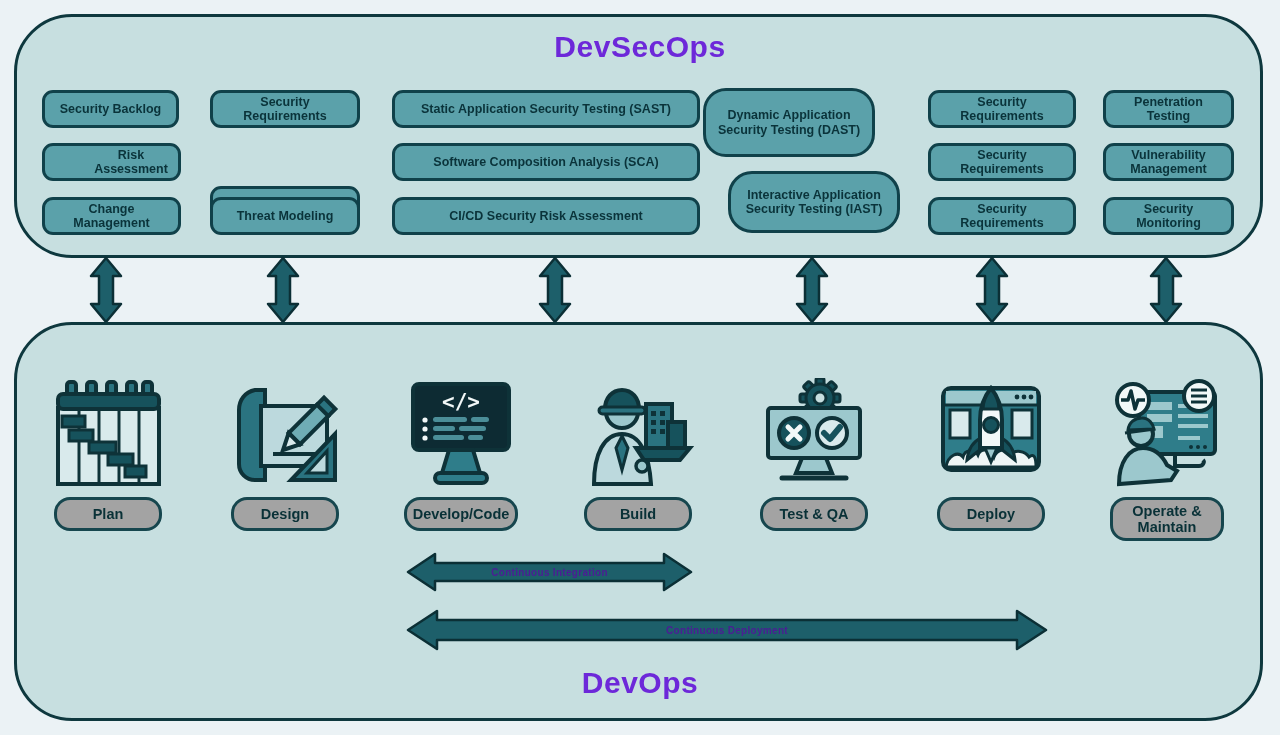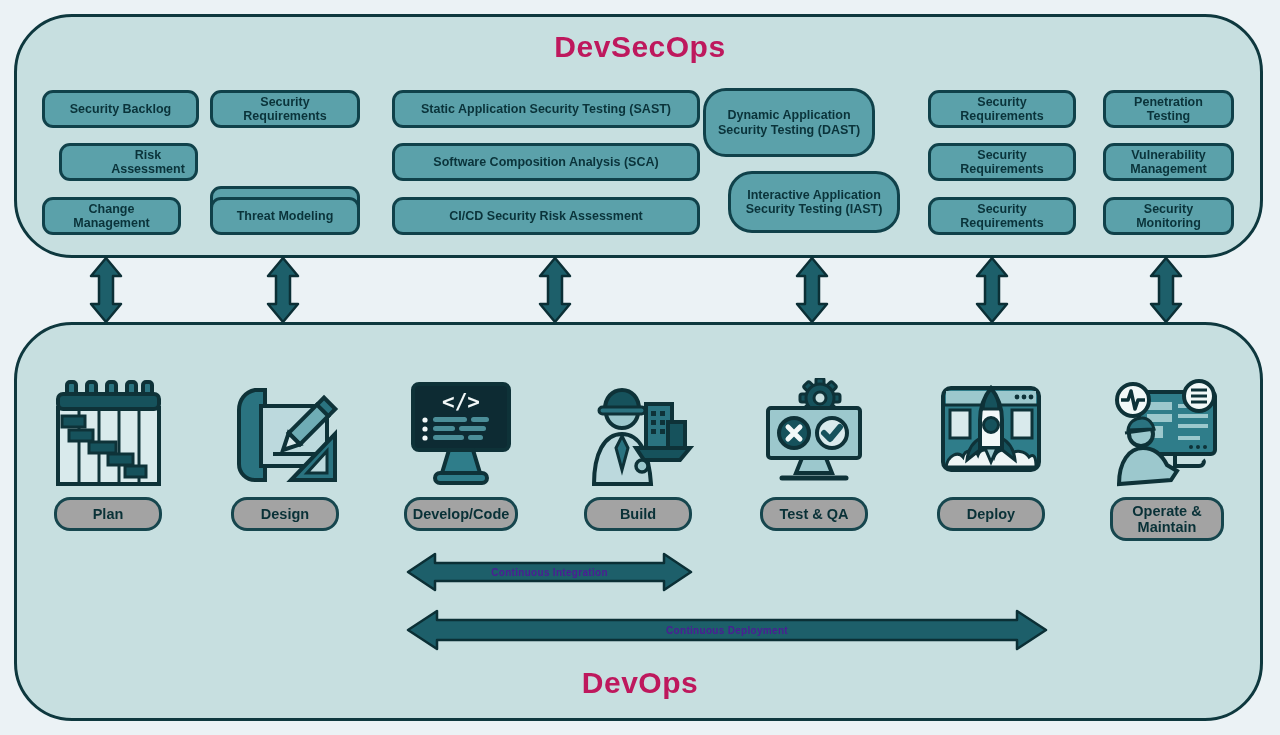--- a/index.html
+++ b/index.html
@@ -2,21 +2,21 @@
 <html><head>
 <meta charset="utf-8">
 <style>
   html,body{margin:0;padding:0;background:#ebf2f5;}
   .page{position:relative;width:1280px;height:735px;background:#ebf2f5;
         font-family:"Liberation Sans",sans-serif;overflow:hidden;}
   .panel{position:absolute;background:#c7dfe0;border:3px solid #0e383e;border-radius:58px;box-sizing:border-box;}
   .panel-top{left:14px;top:14px;width:1249px;height:244px;}
   .panel-bottom{left:14px;top:322px;width:1249px;height:399px;}
   .big-title{position:absolute;left:0;width:1280px;text-align:center;
-             font-size:30px;font-weight:bold;color:#be185d;letter-spacing:.5px;}
+             font-size:30px;font-weight:bold;color:#6d28d9;letter-spacing:.5px;}
   .title-top{top:30px;}
   .title-bottom{top:666px;}
   .sbox{position:absolute;display:flex;align-items:center;justify-content:center;text-align:center;
         background:#5ba1aa;border:3px solid #10414a;border-radius:11px;box-sizing:border-box;
         font-size:12.5px;font-weight:bold;color:#0a333a;line-height:1.15;padding:2px 5px;}
   .third-party{position:absolute;left:407px;top:329px;width:286px;height:38px;
         display:flex;align-items:center;justify-content:center;
         background:#6fadb5;border:3px solid #10414a;border-radius:3px;box-sizing:border-box;
         font-size:13.5px;font-weight:bold;color:#0a333a;}
   .varrow{position:absolute;top:256px;width:36px;height:68px;}
@@ -33,22 +33,22 @@
         font-size:14.5px;font-weight:bold;color:#093137;line-height:1.12;padding:3px 6px;}
 </style>
 </head>
 <body>
 
 <div class="page">
 
   <div class="panel panel-top"></div>
   <div class="big-title title-top">DevSecOps</div>
 
-  <div class="sbox" style="left:42px;top:90px;width:157px;height:38px;">Security Backlog</div>
-  <div class="sbox" style="left:59px;top:143px;width:139px;height:38px;padding-left:44px;">Risk Assessment</div>
+  <div class="sbox" style="left:42px;top:90px;width:137px;height:38px;">Security Backlog</div>
+  <div class="sbox" style="left:42px;top:143px;width:139px;height:38px;padding-left:44px;">Risk Assessment</div>
   <div class="sbox" style="left:42px;top:197px;width:139px;height:38px;">Change Management</div>
 
   <div class="sbox" style="left:210px;top:90px;width:150px;height:38px;">Security Requirements</div>
   <div class="sbox" style="left:210px;top:143px;width:150px;height:38px;margin-top:43px;">Architecture Review</div>
   <div class="sbox" style="left:210px;top:197px;width:150px;height:38px;">Threat Modeling</div>
 
   <div class="sbox" style="left:392px;top:90px;width:308px;height:38px;">Static Application Security Testing (SAST)</div>
   <div class="sbox" style="left:392px;top:143px;width:308px;height:38px;">Software Composition Analysis (SCA)</div>
   <div class="sbox" style="left:392px;top:197px;width:308px;height:38px;">CI/CD Security Risk Assessment</div>
 

